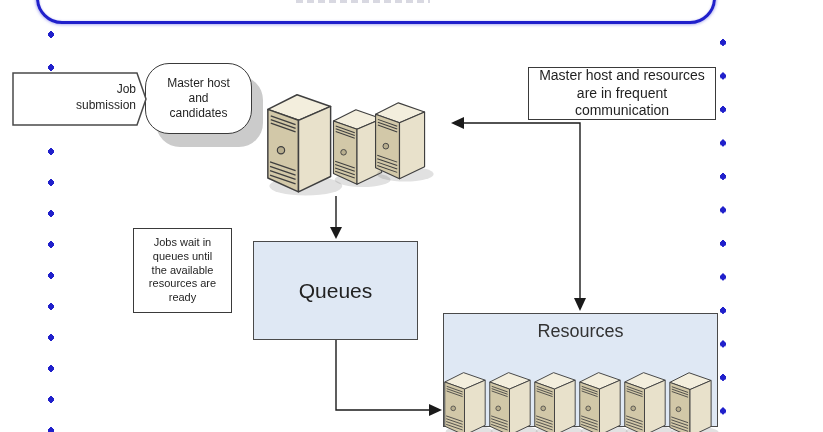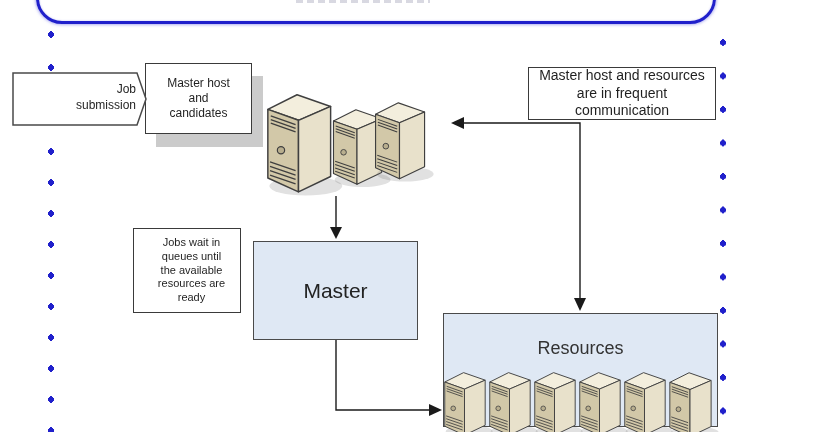--- a/index.html
+++ b/index.html
@@ -31,26 +31,26 @@
   .note{
     background:#ffffff;border:1.4px solid #3a3a3a;z-index:2;
     display:flex;align-items:center;justify-content:center;text-align:center;
     white-space:pre-line;line-height:1.25;
   }
   .panel{
     background:#dfe8f4;border:1.5px solid #4a4a4a;z-index:2;
     text-align:center;
   }
   .box-candidates{left:145px;top:63px;width:105px;height:69px;font-size:12px;
-    box-shadow:11px 13px 0 0 #cbcbcb;}
+    box-shadow:11px 13px 0 0 #cbcbcb;border-radius:24px;}
   .box-comm{left:528px;top:67px;width:186px;height:51px;font-size:14px;}
-  .box-jobswait{left:133px;top:228px;width:97px;height:83px;font-size:11px;padding-left:9px;}
+  .box-jobswait{left:133px;top:228px;width:97px;height:83px;font-size:11px;}
   .box-queues{left:253px;top:241px;width:163px;height:97px;display:flex;align-items:center;justify-content:center;font-size:21px;color:#222;}
   .box-resources{left:443px;top:313px;width:273px;height:112px;font-size:18px;color:#333;padding-top:0;}
-  .box-resources .title{margin-top:24px;}
+  .box-resources .title{margin-top:7px;}
   
   svg.layer{left:0;top:0;z-index:3;}
   .label-jobsub{
     left:14px;top:82px;width:122px;z-index:4;font-size:12px;line-height:1.3;
     text-align:right;white-space:pre-line;
   }
 </style>
 </head>
 <body>
 
@@ -76,21 +76,21 @@
 
 <div class="abs note box-jobswait">
   <span>Jobs wait in
 queues until
 the available
 resources are
 ready</span>
 </div>
 
 <div class="abs panel box-queues">
-  <span>Master</span>
+  <span>Queues</span>
 </div>
 
 <div class="abs panel box-resources">
   <div class="title">Resources</div>
 </div>
 
 <svg class="abs layer" width="823" height="432" viewBox="0 0 823 432" xmlns="http://www.w3.org/2000/svg" xmlns:xlink="http://www.w3.org/1999/xlink">
   <defs>
     <g id="server-icon">
       <ellipse cx="60" cy="137" rx="50" ry="13" fill="rgba(120,120,120,0.22)"></ellipse>

